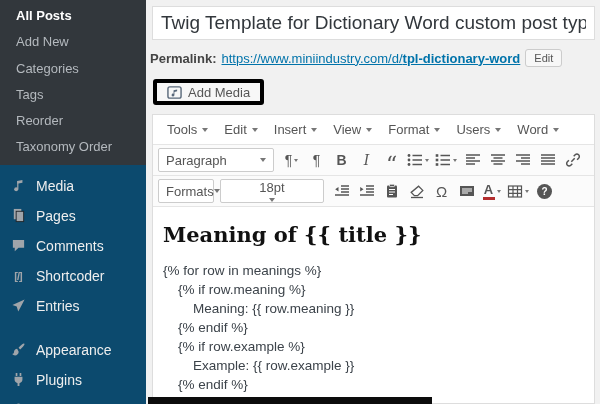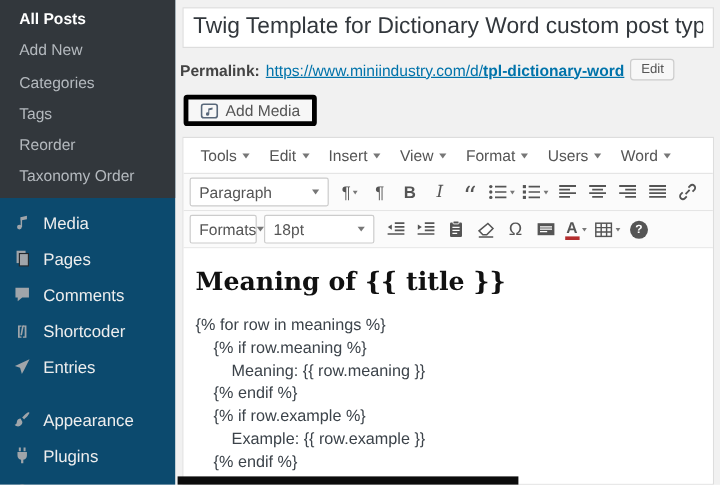--- a/index.html
+++ b/index.html
@@ -79,21 +79,21 @@
     display:flex; align-items:center; gap:2px; padding:3px 5px; min-height:30px;
     background:#fbfbfb; border-bottom:1px solid #e5e5e5;
   }
   .select {
     display:inline-flex; align-items:center; justify-content:space-between;
     height:24px; border:1px solid #ccc; background:#fff; border-radius:2px;
     padding:0 7px; font-size:13px; color:#555; cursor:pointer; margin-right:4px;
   }
   .select.w-block { width:116px; }
   .select.w-formats { width:56px; }
-  .select.w-size { width:92px; }
+  .select.w-size { width:104px;flex-direction:column; }
   .btn {
     display:inline-flex; align-items:center; justify-content:center; gap:2px;
     min-width:23px; height:24px; background:transparent; border:0; border-radius:2px;
     color:#555; cursor:pointer; font-family:inherit; padding:0 2px;
   }
   .btn .g { font-size:14px; line-height:1; }
   .btn.bold .g { font-weight:800; font-size:14px; }
   .btn.italic .g { font-style:italic; font-family:"DejaVu Serif", serif; font-size:14px; }
   .btn.quote .g { font-family:"DejaVu Serif", serif; font-size:22px; line-height:8px; margin-top:9px; }
   .btn.omega .g { font-size:15px; }

